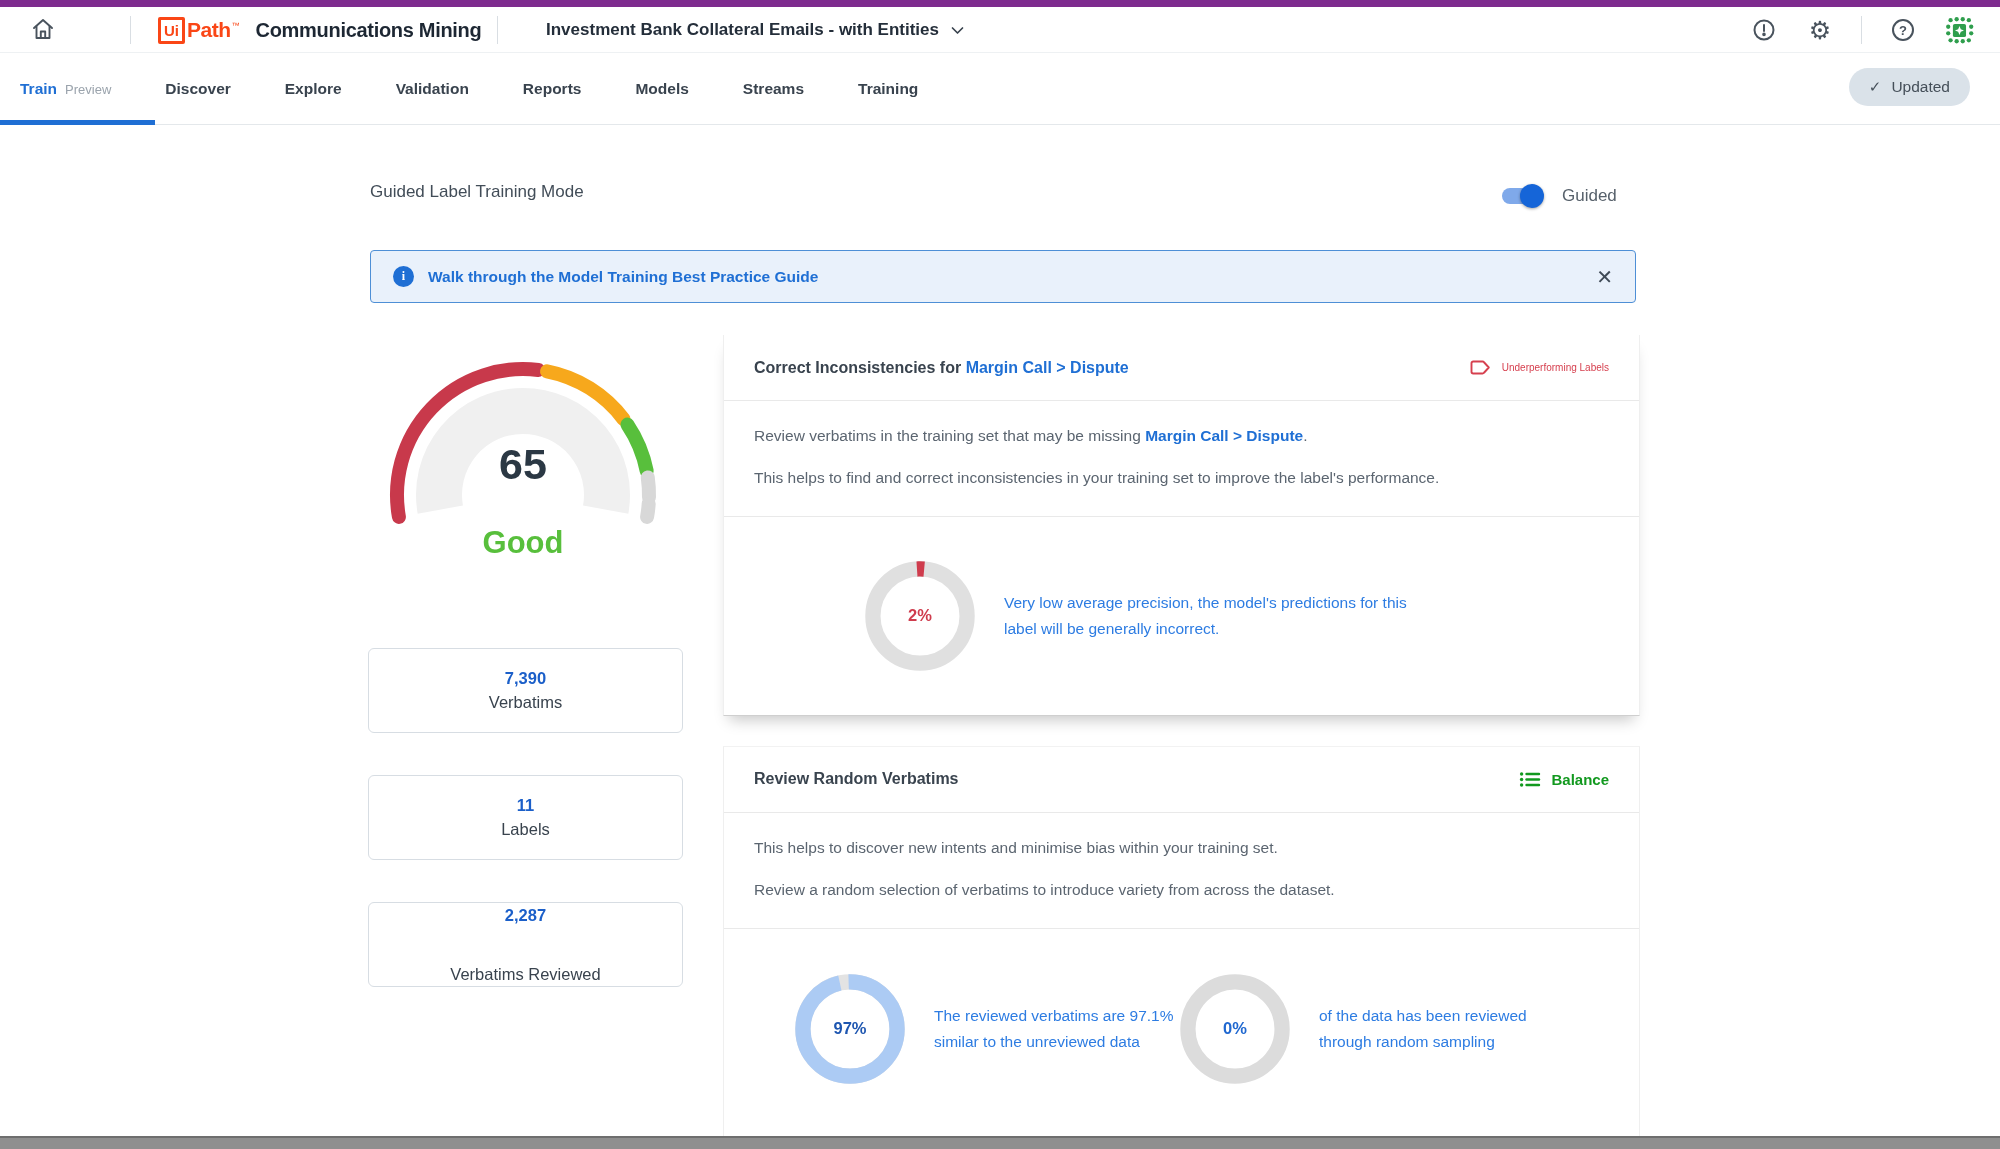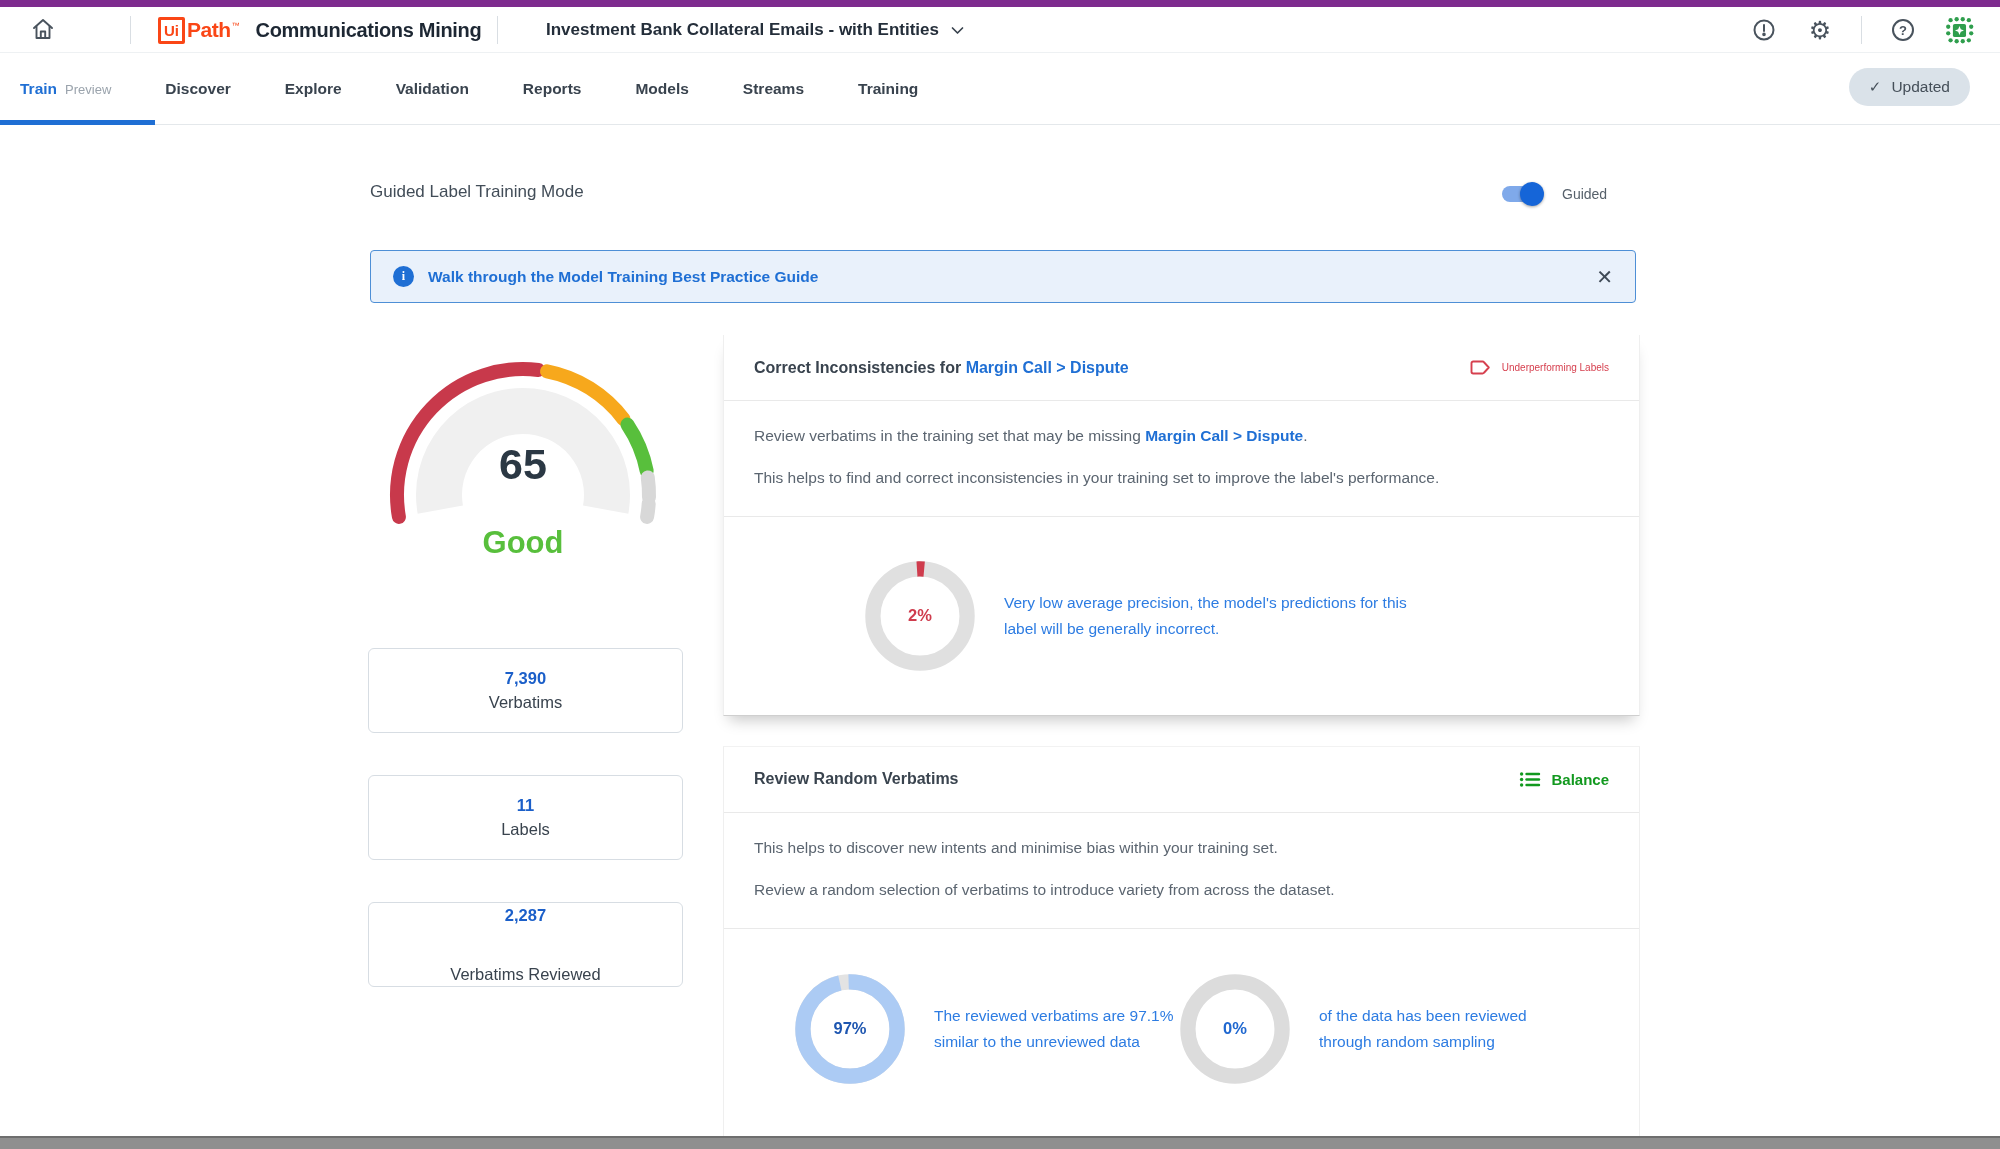--- a/index.html
+++ b/index.html
@@ -37,21 +37,21 @@
   .tab-badge { font-size:13px; font-weight:400; color:#9aa3ac; }
   .nav-underline { position:absolute; left:0; bottom:-1px; width:155px; height:5px; background:#1f6fd4; }
   .status-pill { position:absolute; right:30px; top:15px; height:38px; padding:0 20px; background:#dae2e9; border-radius:19px; display:flex; align-items:center; gap:10px; font-size:15.5px; color:#454f59; cursor:pointer; }
   .check-glyph { font-size:15px; color:#454f59; }
 
   
   .mode-label { position:absolute; left:370px; top:182px; font-size:17px; color:#424d58; }
   .toggle-wrap { position:absolute; left:1502px; top:186px; display:flex; align-items:center; cursor:pointer; }
   .toggle-track { position:relative; width:40px; height:16px; border-radius:8px; background:#7fa9ea; }
   .toggle-knob { position:absolute; right:-2px; top:-4px; width:24px; height:24px; border-radius:50%; background:#1565d8; box-shadow:0 1px 3px rgba(0,0,0,.35); }
-  .toggle-label { margin-left:20px; font-size:14px; color:#57616b; }
+  .toggle-label { margin-left:20px; font-size:17px; color:#57616b; }
 
   .banner { position:absolute; left:370px; top:250px; width:1266px; height:53px; background:#e9f1fb; border:1px solid #4e8fd6; border-radius:4px; display:flex; align-items:center; padding:0 22px; }
   .info-circle { width:21px; height:21px; border-radius:50%; background:#1f6fd4; color:#fff; font-size:12px; font-weight:700; display:flex; align-items:center; justify-content:center; flex:0 0 auto; font-family:"Liberation Serif", serif; }
   .banner-text { margin-left:14px; color:#1f6fd4; font-weight:700; font-size:15.5px; cursor:pointer; }
   .banner-close { margin-left:auto; font-size:20px; color:#3f4a56; cursor:pointer; line-height:1; }
 
   
   .gauge { position:absolute; left:383px; top:350px; width:280px; height:170px; }
   .gauge svg { width:100%; height:100%; overflow:visible; }
   .gauge-score { position:absolute; left:0; right:0; top:90px; text-align:center; font-size:43px; font-weight:700; color:#2b3844; }

